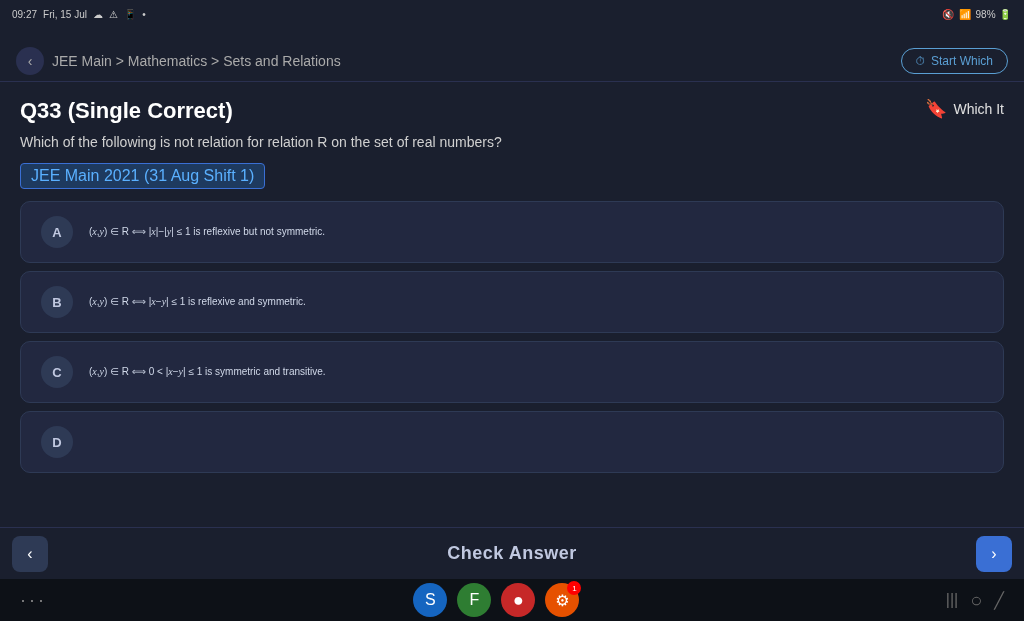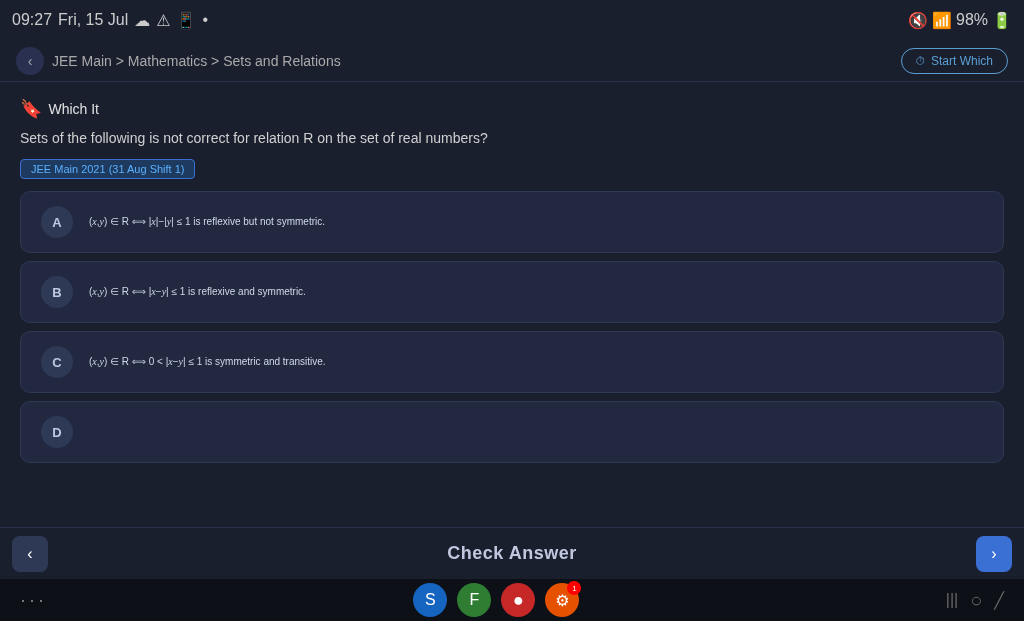--- a/index.html
+++ b/index.html
@@ -12,23 +12,23 @@
       overflow: hidden;
       display: flex;
       flex-direction: column;
     }
 
     
     .status-bar {
       background-color: #1a1f2e;
       display: flex;
       justify-content: space-between;
-      align-items: center;
+      align-items: flex-end;
       padding: 20px 12px;
-      font-size: 16px;
+      font-size: 10px;
       color: #ccc;
       height: 24px;
       flex-shrink: 0;
     }
     .status-left { display: flex; align-items: center; gap: 6px; }
     .status-right { display: flex; align-items: center; gap: 4px; }
 
     
     .nav-bar {
       background-color: #1a1f2e;
@@ -109,21 +109,21 @@
     }
 
     
     .tag {
       display: inline-block;
       background: #1e3a5f;
       border: 1px solid #3a6fd4;
       color: #5ab0ff;
       border-radius: 4px;
       padding: 3px 10px;
-      font-size: 11px;
+      font-size: 16px;
       margin-bottom: 12px;
     }
 
     
     .options-container {
       display: flex;
       flex-direction: column;
       gap: 8px;
       flex: 1;
     }
@@ -250,27 +250,28 @@
   </div>
   <button class="start-timer-btn">
     <span>⏱</span>
     <span>Start Which</span>
   </button>
 </div>
 
 <div class="main-content">
 
   <div class="question-header">
+    <h1 class="question-title">Q33 (Single Correct)</h1>
     <button class="mark-it-btn">
       <span class="bookmark-icon">🔖</span>
       <span>Which It</span>
     </button>
   </div>
 
-  <p class="question-text">Sets of the following is not correct for relation R on the set of real numbers?</p>
+  <p class="question-text">Which of the following is not relation for relation R on the set of real numbers?</p>
 
   <div>
     <span class="tag">JEE Main 2021 (31 Aug Shift 1)</span>
   </div>
 
   <div class="options-container">
 
     <div class="option-card">
       <div class="option-letter">A</div>
       <div class="option-text">

